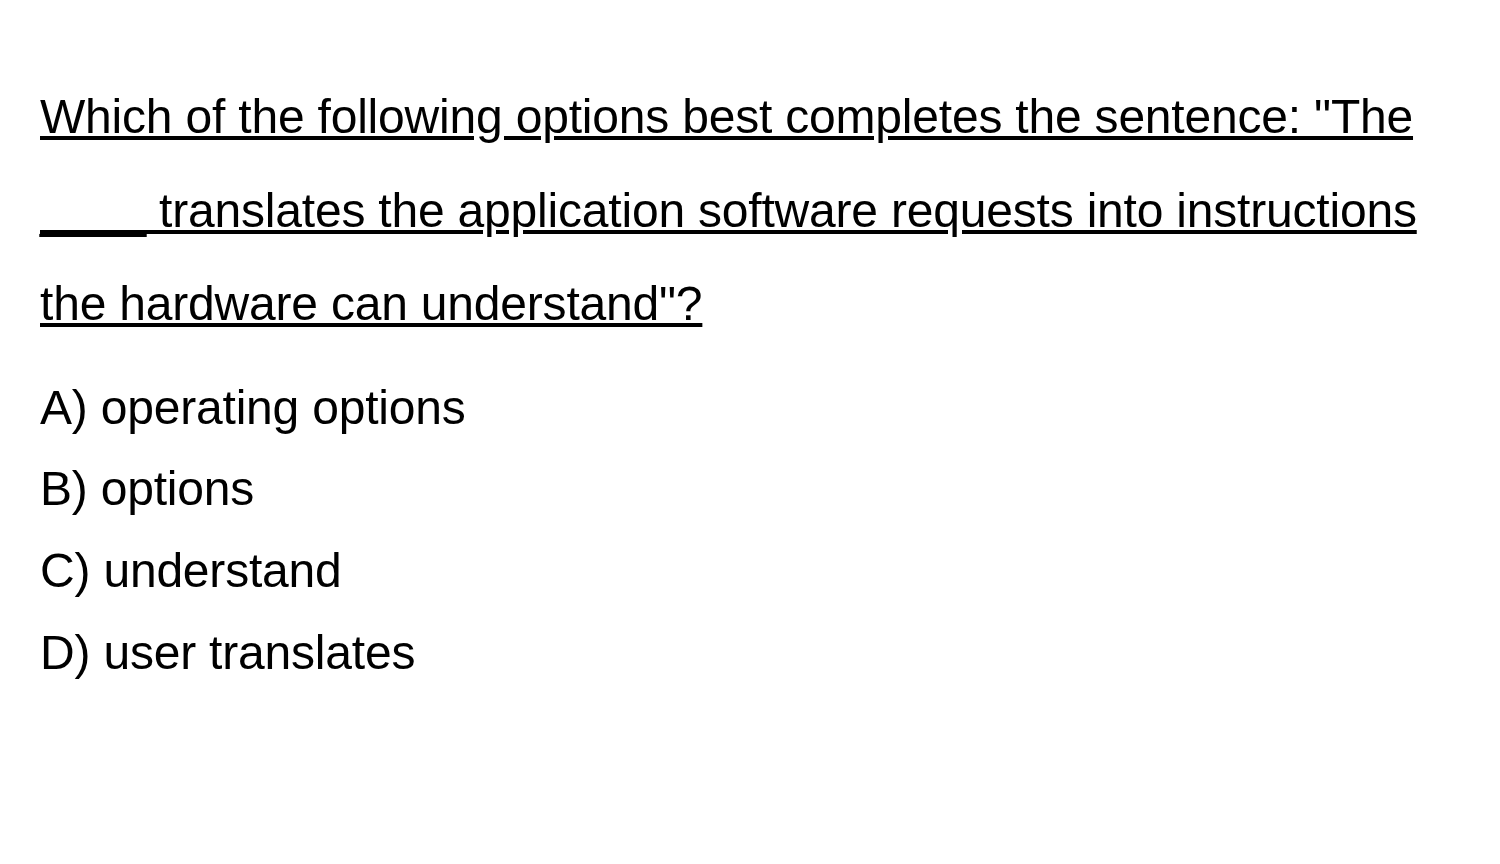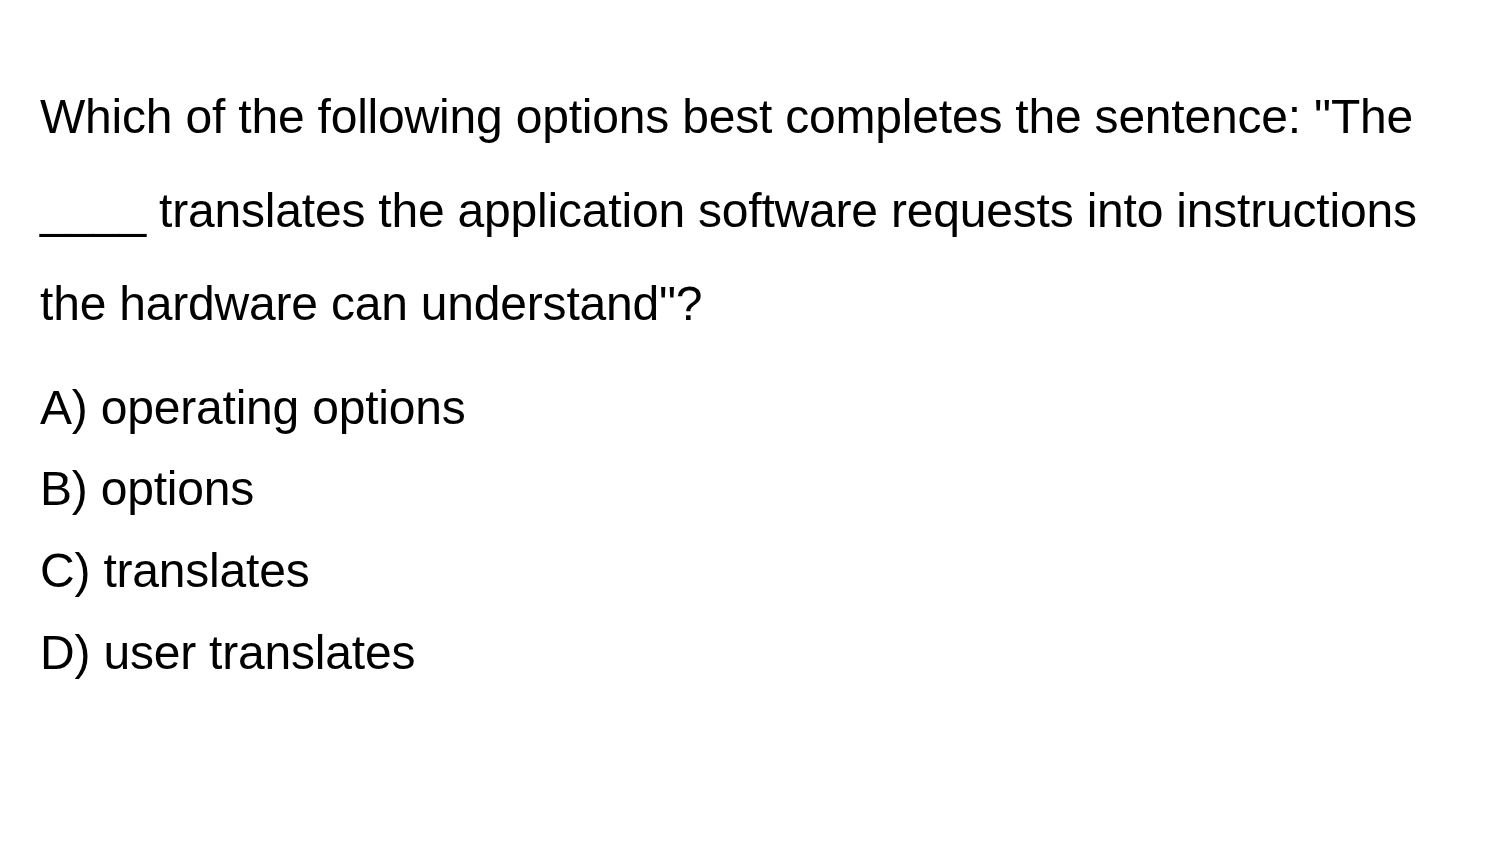--- a/index.html
+++ b/index.html
@@ -15,35 +15,36 @@
     color: #000000;
   }
   .page {
     padding: 70px 40px 40px 40px;
   }
   .question {
     font-size: 48px;
     line-height: 1.95;
     font-weight: 400;
     letter-spacing: -0.2px;
+    text-decoration: underline;
   }
   .options {
     margin-top: 16px;
   }
   .option {
     font-size: 48px;
     line-height: 1.7;
     font-weight: 400;
     letter-spacing: -0.2px;
   }
 </style>
 </head>
 <body>
 
 <div class="page">
   <div class="question">Which of the following options best completes the sentence: "The ____ translates the application software requests into instructions the hardware can understand"?</div>
   <div class="options">
     <div class="option">A) operating options</div>
     <div class="option">B) options</div>
-    <div class="option">C) translates</div>
+    <div class="option">C) understand</div>
     <div class="option">D) user translates</div>
   </div>
 </div>
 
 </body></html>

